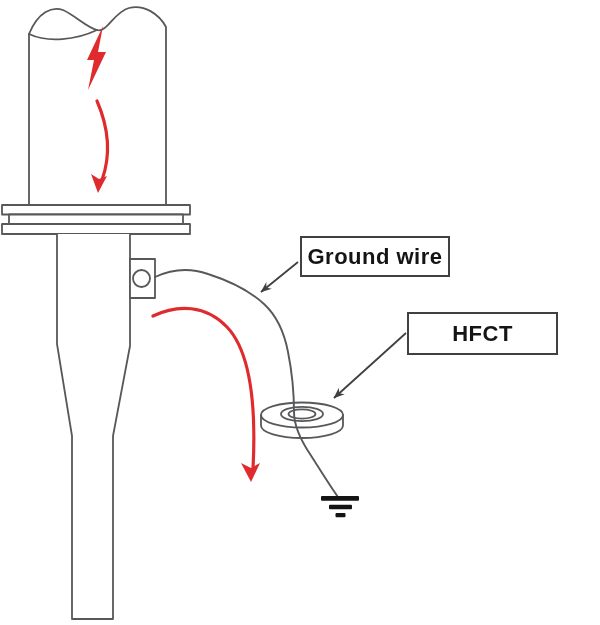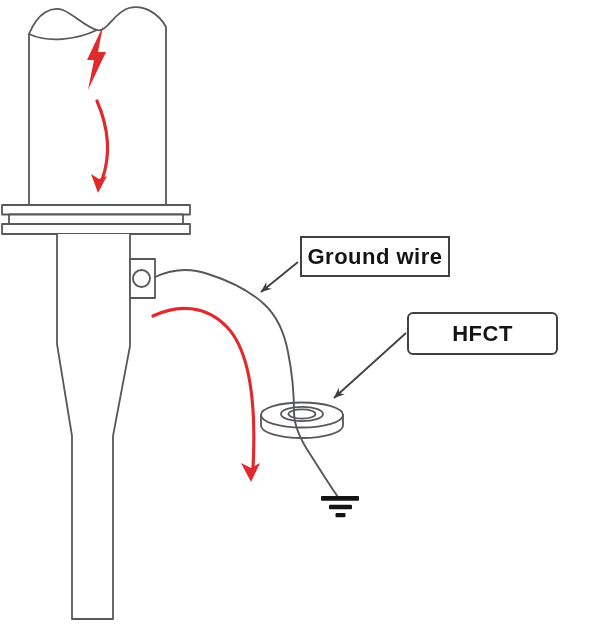--- a/index.html
+++ b/index.html
@@ -72,21 +72,21 @@
     font-size: 22px;
     letter-spacing: 0.5px;
     white-space: nowrap;
   }
   .callout.ground-wire {
     left: 300px; top: 236px;
     width: 150px; height: 41px;
   }
   .callout.hfct {
     left: 407px; top: 312px;
-    width: 151px; height: 43px; border-radius: 6px;
+    width: 151px; height: 43px;
   }
 </style>
 </head>
 <body>
 
 <div class="stage">
 
   <svg class="diagram" width="600" height="625" viewBox="0 0 600 625">
     <defs>
       <marker id="arrowhead" viewBox="0 0 10 8" refX="9.5" refY="4" markerWidth="11" markerHeight="9" orient="auto" markerUnits="userSpaceOnUse">

